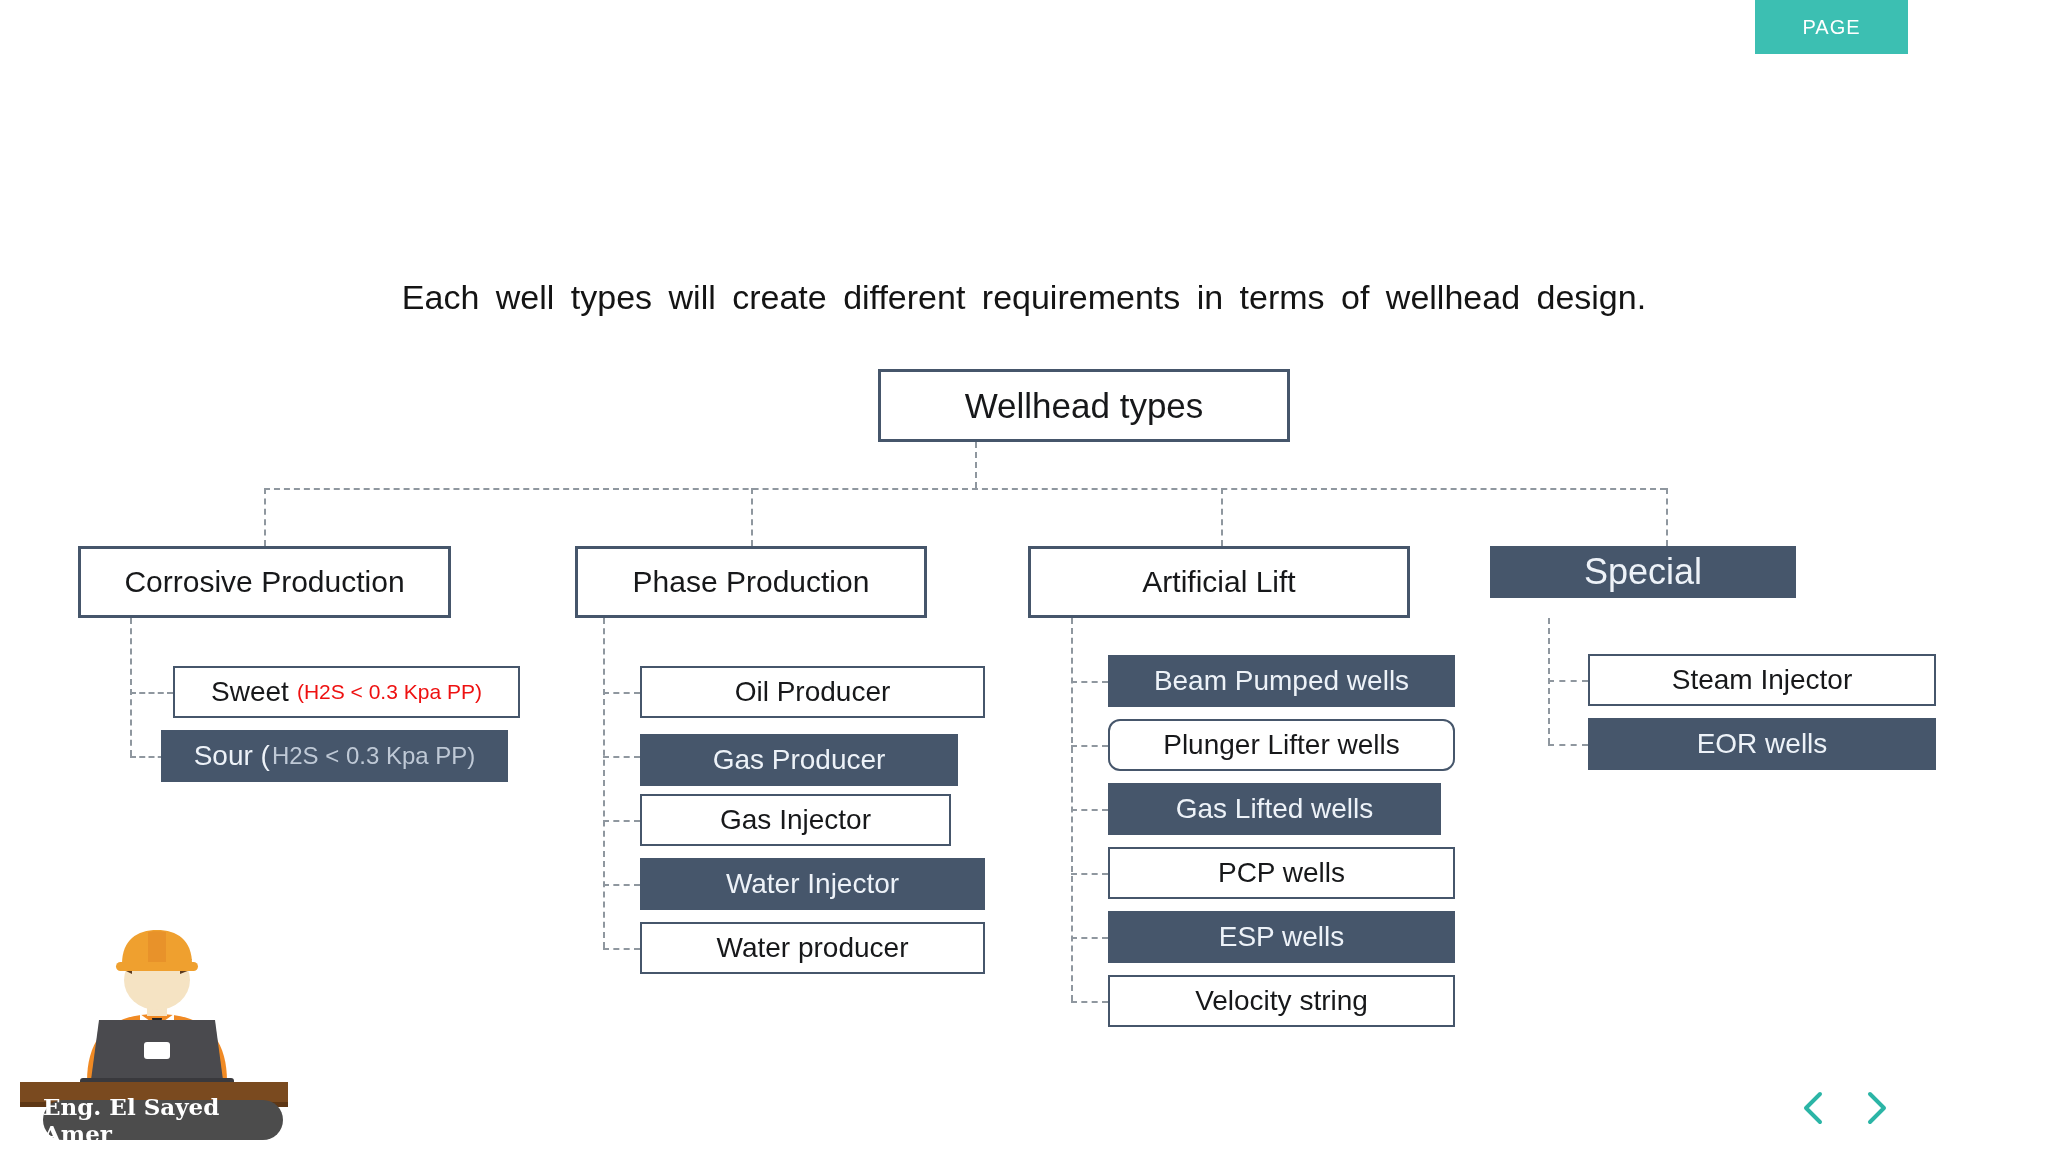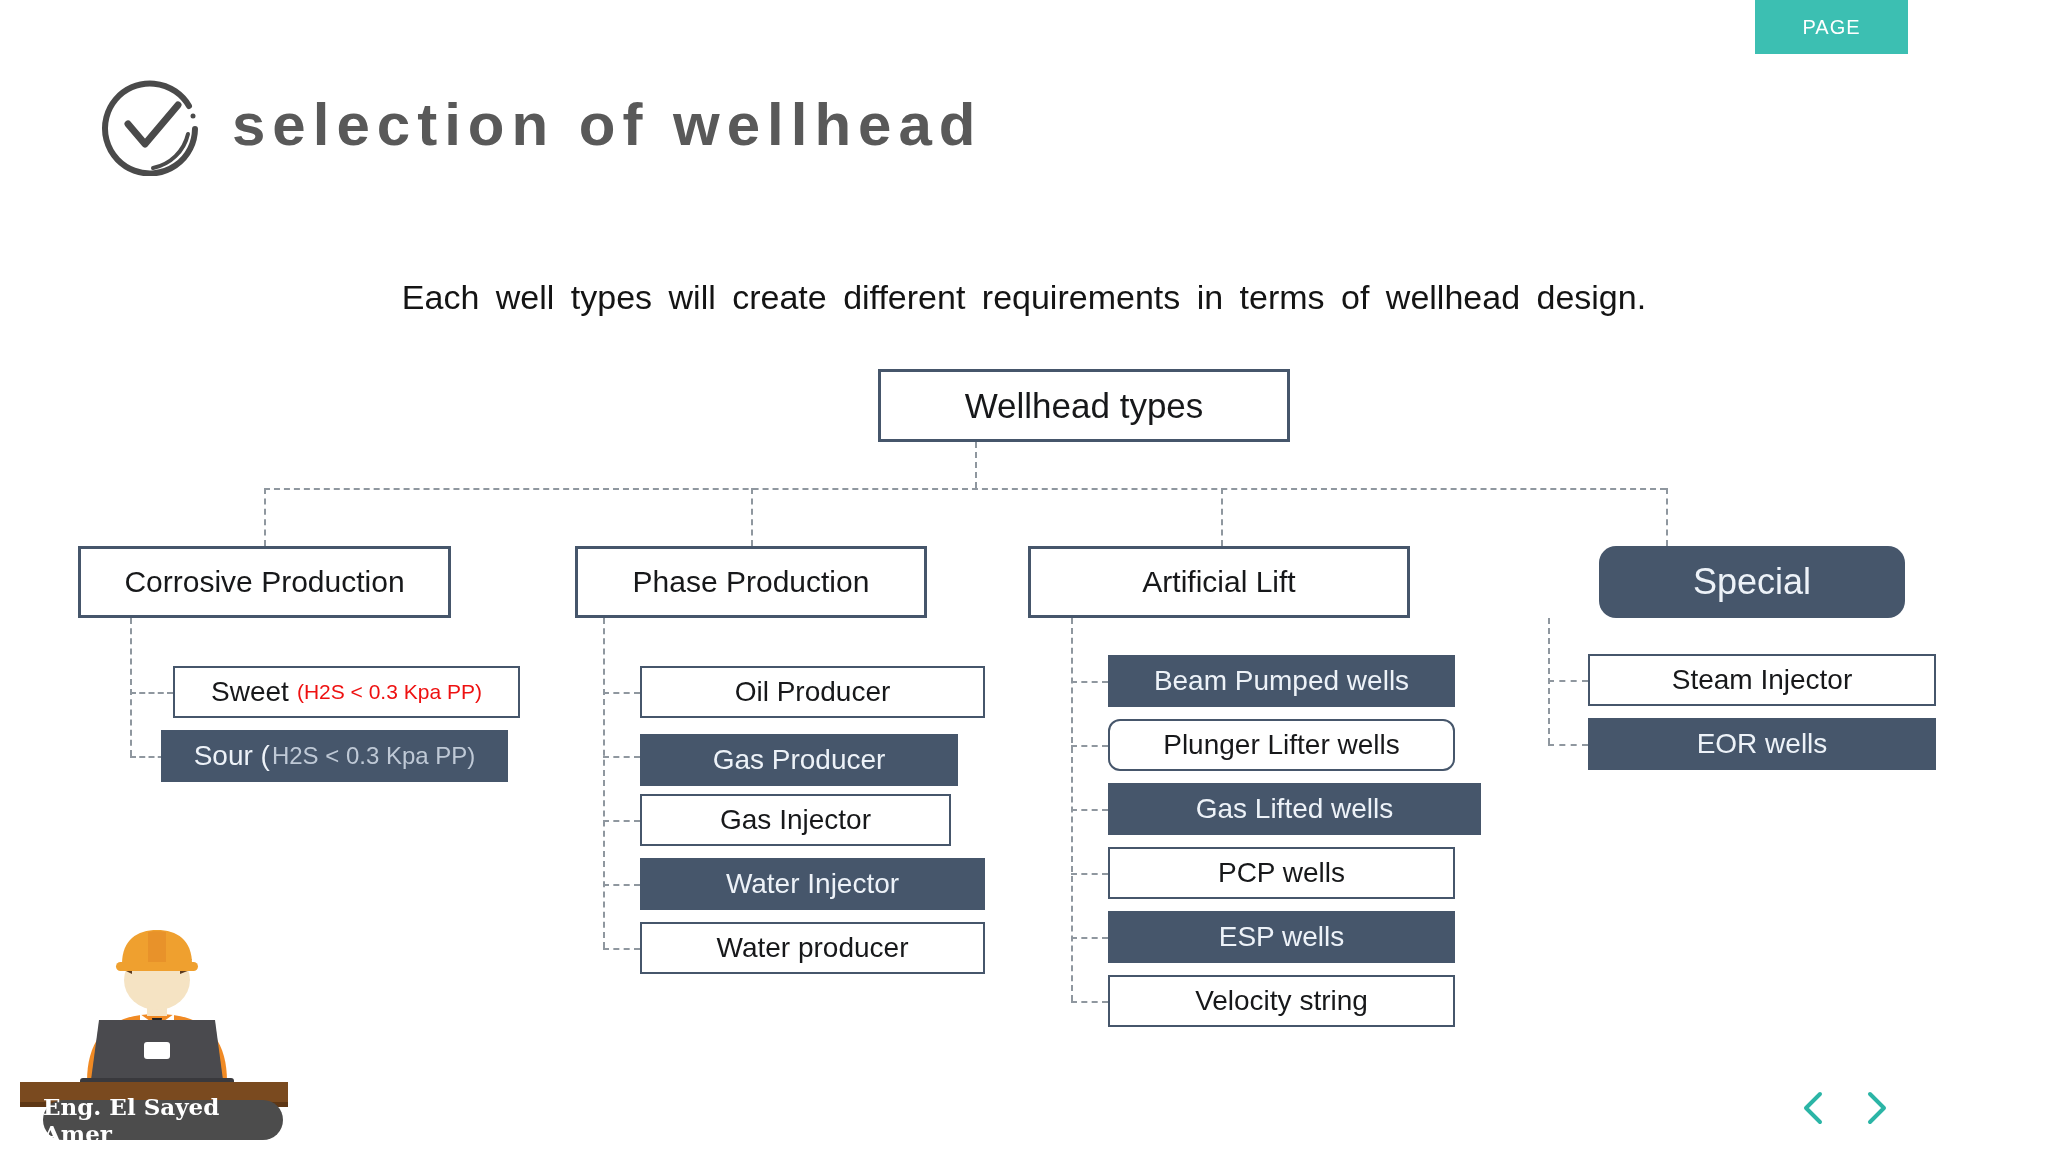--- a/index.html
+++ b/index.html
@@ -51,29 +51,20 @@
   .nav{position:absolute;left:1800px;top:1090px;display:flex;gap:38px;}
   .nav-btn{cursor:pointer;background:none;border:none;padding:0;display:block;}
 </style>
 </head>
 <body>
 
 <div class="stage">
 
   <div class="page-badge">PAGE</div>
 
-  <div class="title-row">
-    <svg class="check-icon" viewBox="0 0 104 104">
-      <path d="M97 57 A45 45 0 1 1 91 34" fill="none" stroke="#4A4A4A" stroke-width="6" stroke-linecap="round"></path>
-      <path d="M90 62 A45 45 0 0 1 55 96" fill="none" stroke="#4A4A4A" stroke-width="4" stroke-linecap="round"></path>
-      <path d="M30 52 L47 72 L80 33" fill="none" stroke="#4A4A4A" stroke-width="7" stroke-linecap="round" stroke-linejoin="round"></path>
-      <circle cx="95" cy="44" r="2.5" fill="#4A4A4A"></circle>
-    </svg>
-    <h1 class="page-title">selection of wellhead</h1>
-  </div>
 
   <p class="subtitle">Each well types will create different requirements in terms of wellhead design.</p>
 
   <div class="box root-box">Wellhead types</div>
 
   <div id="connectors">
       <div class="vline" style="left: 975px; top: 442px; height: 46px;"></div>
       <div class="hline" style="left: 264px; top: 488px; width: 1402px;"></div>
       <div class="vline" style="left: 264px; top: 488px; height: 58px;"></div>
       <div class="vline" style="left: 130px; top: 618px; height: 138px;"></div>
@@ -125,33 +116,33 @@
       <div class="box child-box" style="left: 640px; width: 345px; top: 922px;">
         <span>Water producer</span>
       </div>
       <div class="box header-box" style="left: 1028px; width: 382px; top: 546px; height: 72px;">Artificial Lift</div>
       <div class="box child-box dark" style="left: 1108px; width: 347px; top: 655px;">
         <span>Beam Pumped wells</span>
       </div>
       <div class="box child-box" style="left: 1108px; width: 347px; top: 719px; border-radius: 12px;">
         <span>Plunger Lifter wells</span>
       </div>
-      <div class="box child-box dark" style="left: 1108px; width: 373px; top: 783px;">
+      <div class="box child-box dark" style="left: 1108px; width: 333px; top: 783px;">
         <span>Gas Lifted wells</span>
       </div>
       <div class="box child-box" style="left: 1108px; width: 347px; top: 847px;">
         <span>PCP wells</span>
       </div>
       <div class="box child-box dark" style="left: 1108px; width: 347px; top: 911px;">
         <span>ESP wells</span>
       </div>
       <div class="box child-box" style="left: 1108px; width: 347px; top: 975px;">
         <span>Velocity string</span>
       </div>
-      <div class="box header-box dark" style="left: 1599px; width: 306px; top: 546px; height: 72px; border-radius: 17px;">Special</div>
+      <div class="box header-box dark" style="left: 1490px; width: 306px; top: 546px; height: 52px;">Special</div>
       <div class="box child-box" style="left: 1588px; width: 348px; top: 654px;">
         <span>Steam Injector</span>
       </div>
       <div class="box child-box dark" style="left: 1588px; width: 348px; top: 718px;">
         <span>EOR wells</span>
       </div>
     </div>
 
   <svg class="engineer" width="280" height="190" viewBox="0 0 280 190">
 

